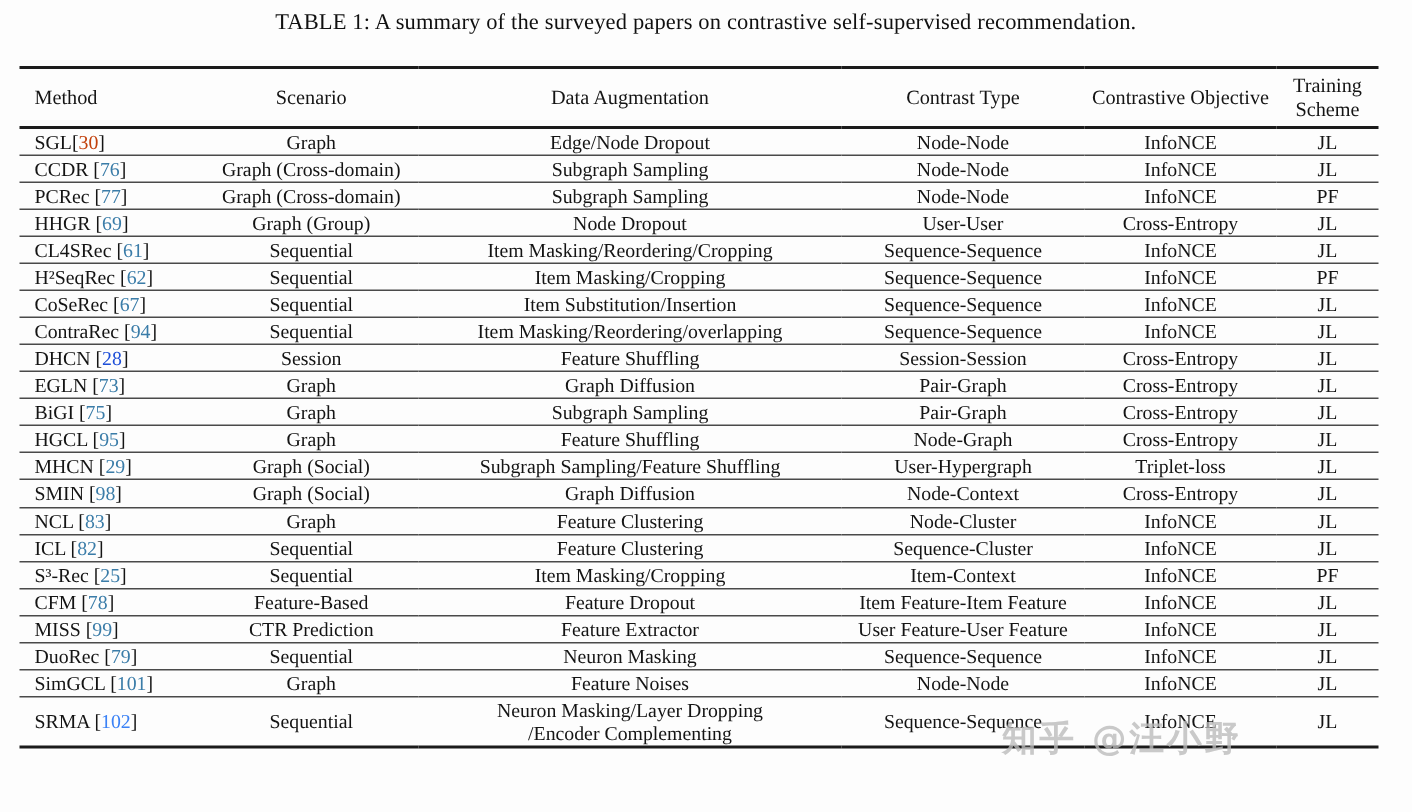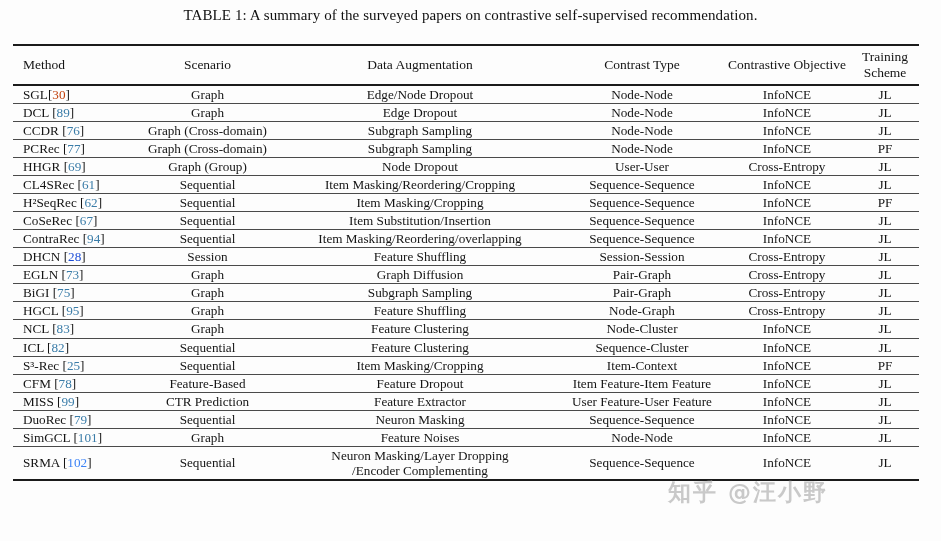--- a/index.html
+++ b/index.html
@@ -92,28 +92,20 @@
   <tbody>
       <tr>
         <td class="c-method"><span>SGL</span>[<span class="cite" style="color: #c2410c;">30</span>]</td>
         <td class="c-scenario">Graph</td>
         <td class="c-aug">Edge/Node Dropout</td>
         <td class="c-contrast">Node-Node</td>
         <td class="c-objective">InfoNCE</td>
         <td class="c-scheme">JL</td>
       </tr>
       <tr>
-        <td class="c-method"><span>DCL </span>[<span class="cite" style="color: rgb(58, 124, 168);">89</span>]</td>
-        <td class="c-scenario">Graph</td>
-        <td class="c-aug">Edge Dropout</td>
-        <td class="c-contrast">Node-Node</td>
-        <td class="c-objective">InfoNCE</td>
-        <td class="c-scheme">JL</td>
-      </tr>
-      <tr>
         <td class="c-method"><span>CCDR </span>[<span class="cite" style="color: rgb(58, 124, 168);">76</span>]</td>
         <td class="c-scenario">Graph (Cross-domain)</td>
         <td class="c-aug">Subgraph Sampling</td>
         <td class="c-contrast">Node-Node</td>
         <td class="c-objective">InfoNCE</td>
         <td class="c-scheme">JL</td>
       </tr>
       <tr>
         <td class="c-method"><span>PCRec </span>[<span class="cite" style="color: rgb(58, 124, 168);">77</span>]</td>
         <td class="c-scenario">Graph (Cross-domain)</td>
@@ -188,20 +180,36 @@
       </tr>
       <tr>
         <td class="c-method"><span>HGCL </span>[<span class="cite" style="color: rgb(58, 124, 168);">95</span>]</td>
         <td class="c-scenario">Graph</td>
         <td class="c-aug">Feature Shuffling</td>
         <td class="c-contrast">Node-Graph</td>
         <td class="c-objective">Cross-Entropy</td>
         <td class="c-scheme">JL</td>
       </tr>
       <tr>
+        <td class="c-method"><span>MHCN </span>[<span class="cite" style="color: rgb(58, 124, 168);">29</span>]</td>
+        <td class="c-scenario">Graph (Social)</td>
+        <td class="c-aug">Subgraph Sampling/Feature Shuffling</td>
+        <td class="c-contrast">User-Hypergraph</td>
+        <td class="c-objective">Triplet-loss</td>
+        <td class="c-scheme">JL</td>
+      </tr>
+      <tr>
+        <td class="c-method"><span>SMIN </span>[<span class="cite" style="color: rgb(58, 124, 168);">98</span>]</td>
+        <td class="c-scenario">Graph (Social)</td>
+        <td class="c-aug">Graph Diffusion</td>
+        <td class="c-contrast">Node-Context</td>
+        <td class="c-objective">Cross-Entropy</td>
+        <td class="c-scheme">JL</td>
+      </tr>
+      <tr>
         <td class="c-method"><span>NCL </span>[<span class="cite" style="color: rgb(58, 124, 168);">83</span>]</td>
         <td class="c-scenario">Graph</td>
         <td class="c-aug">Feature Clustering</td>
         <td class="c-contrast">Node-Cluster</td>
         <td class="c-objective">InfoNCE</td>
         <td class="c-scheme">JL</td>
       </tr>
       <tr>
         <td class="c-method"><span>ICL </span>[<span class="cite" style="color: rgb(58, 124, 168);">82</span>]</td>
         <td class="c-scenario">Sequential</td>

